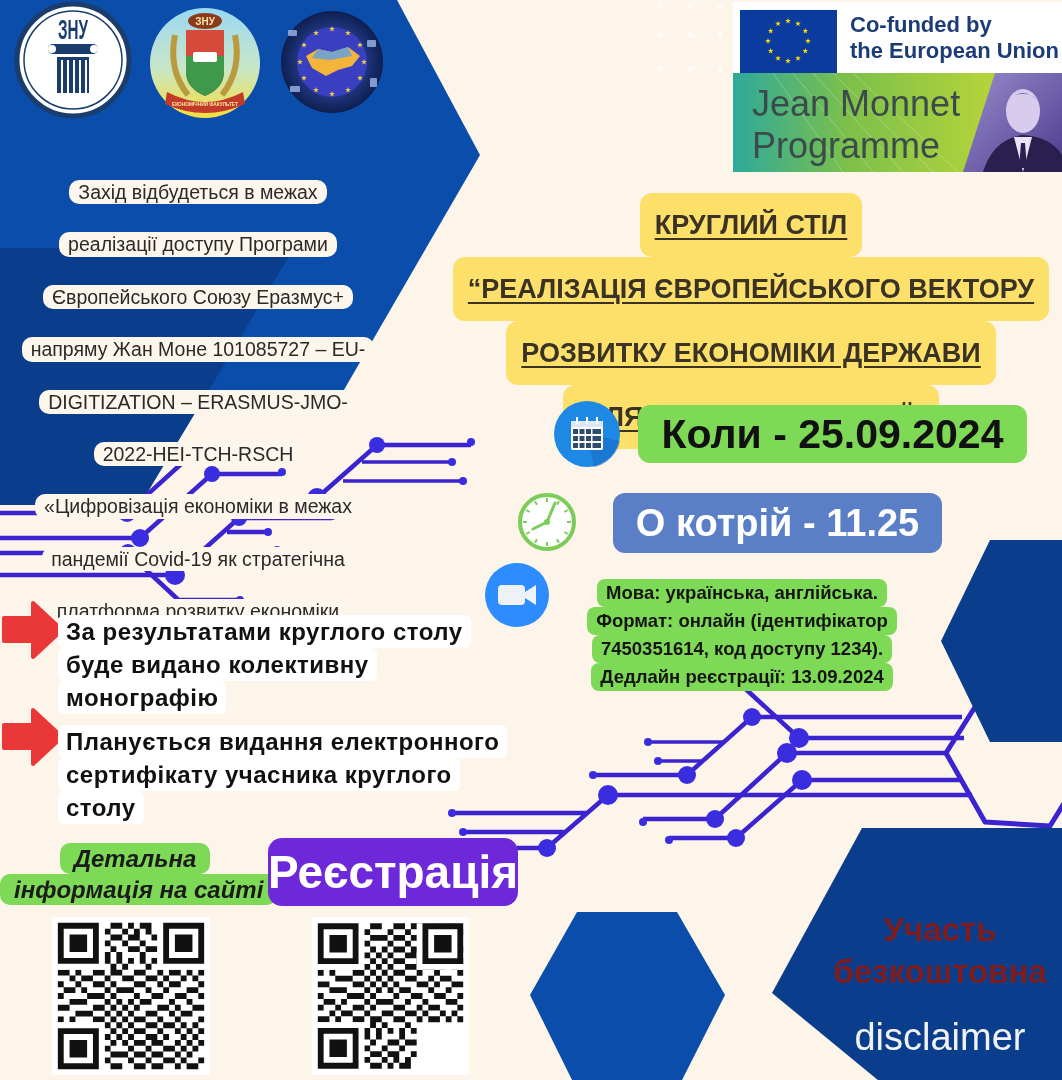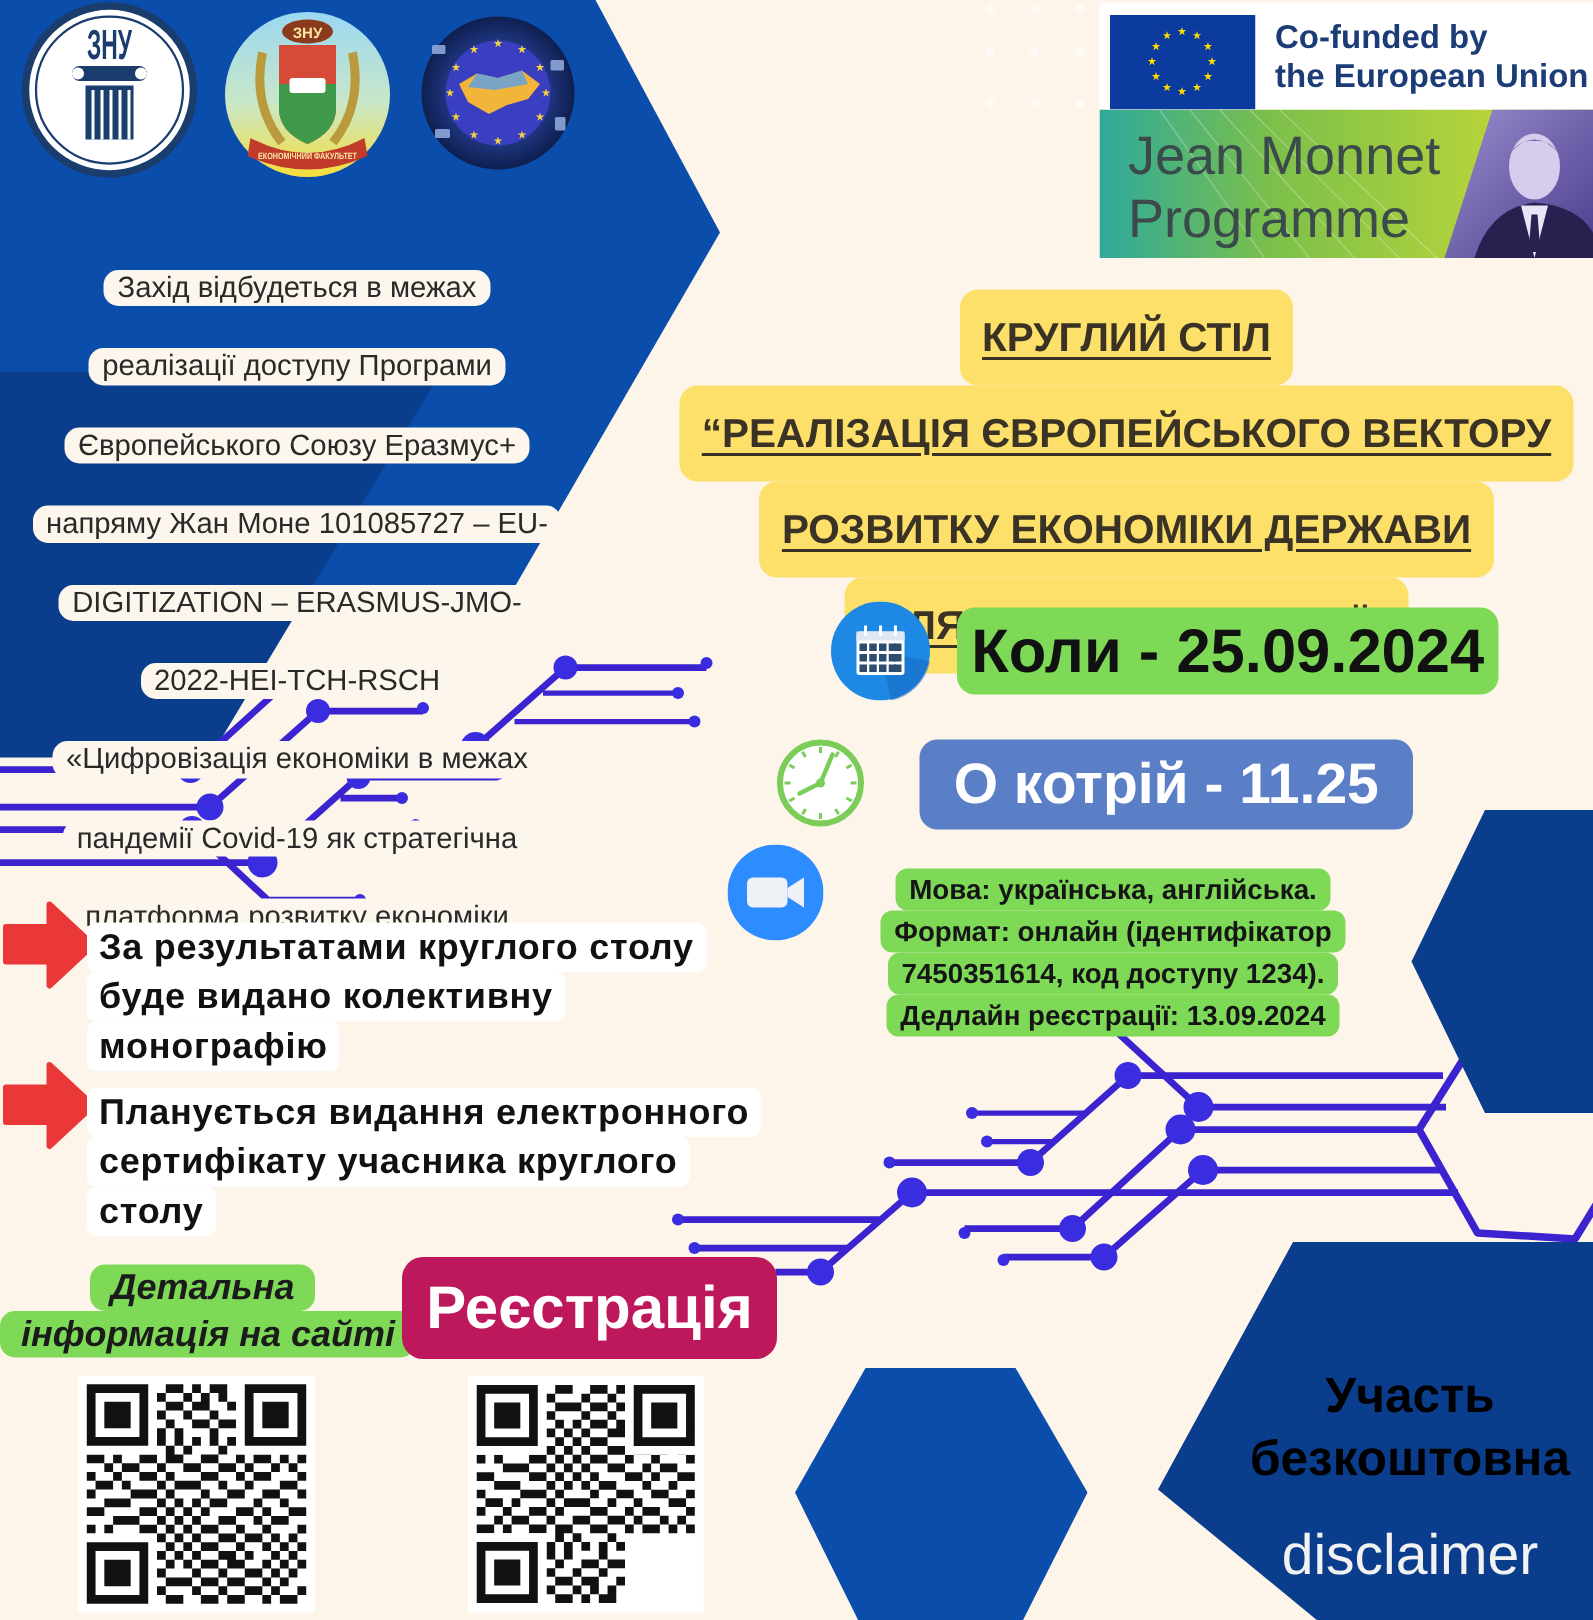--- a/index.html
+++ b/index.html
@@ -11,44 +11,44 @@
   
   .note{left:0;top:152px;width:396px;text-align:center;}
   .note .hl-line{background:#fdf6ec;padding:0 9px;border-radius:10px;font-size:19.5px;line-height:24.4px;color:#2a2a2a;margin-top:28px;}
 
   
   .title{left:430px;top:193px;width:642px;text-align:center;}
   .title .hl-line{background:#fde06a;padding:12px 15px;border-radius:12px;font-weight:bold;font-size:27px;line-height:40px;color:#3a3224;text-decoration:underline;text-decoration-thickness:2px;text-underline-offset:4px;}
 
   
   .pill{display:flex;align-items:center;justify-content:center;border-radius:12px;font-weight:bold;white-space:nowrap;}
-  .date-pill{left:638px;top:405px;width:361px;height:58px;background:#7ed957;color:#111;font-size:41px;}
+  .date-pill{left:638px;top:405px;width:389px;height:58px;background:#7ed957;color:#111;font-size:41px;}
   .time-pill{left:613px;top:493px;width:329px;height:60px;background:#5b7fc7;color:#fff;font-size:38px;}
 
   
   .info{left:542px;top:579px;width:400px;text-align:center;}
   .info .hl-line{background:#7ed957;padding:0 9px;border-radius:8px;font-weight:bold;font-size:18.5px;line-height:28px;color:#151515;}
 
   
   .bullet{left:58px;}
   .bullet .hl-line{margin:0;background:#ffffff;padding:0 8px;border-radius:6px;font-weight:bold;font-size:24px;letter-spacing:0.5px;line-height:33px;color:#111;}
   .bullet-1{top:615px;}
   .bullet-2{top:725px;}
 
   
   .details{left:0;top:843px;width:270px;text-align:center;}
   .details .hl-line{background:#7ed957;padding:0 14px;border-radius:10px;font-weight:bold;font-size:24px;line-height:31px;color:#1b1b1b;font-style:italic;}
-  .register{left:268px;top:838px;width:250px;height:68px;background:#be185d;color:#fff;font-size:40px;border-radius:14px;}
+  .register{left:268px;top:838px;width:250px;height:68px;background:#6d28d9;color:#fff;font-size:46px;border-radius:14px;}
 
   .qr{background:#fff;}
   .qr-details{left:52px;top:917px;width:158px;height:158px;}
   .qr-register{left:312px;top:917px;width:157px;height:158px;}
 
   
-  .free{left:820px;width:240px;text-align:center;font-weight:bold;font-size:33px;color:#000000;line-height:42px;top:909px;}
+  .free{left:820px;width:240px;text-align:center;font-weight:bold;font-size:33px;color:#7f1d1d;line-height:42px;top:909px;}
   .disclaimer{left:820px;width:240px;top:1014px;text-align:center;font-size:38px;color:#f2f2f2;line-height:46px;}
 
   
   .eu-white{left:733px;top:2px;width:329px;height:71px;background:#ffffff;}
   .eu-text{left:850px;top:12px;font-weight:bold;font-size:22px;line-height:26px;color:#1c3c78;white-space:nowrap;}
 </style>
 </head>
 <body>
 
 <div id="poster">

